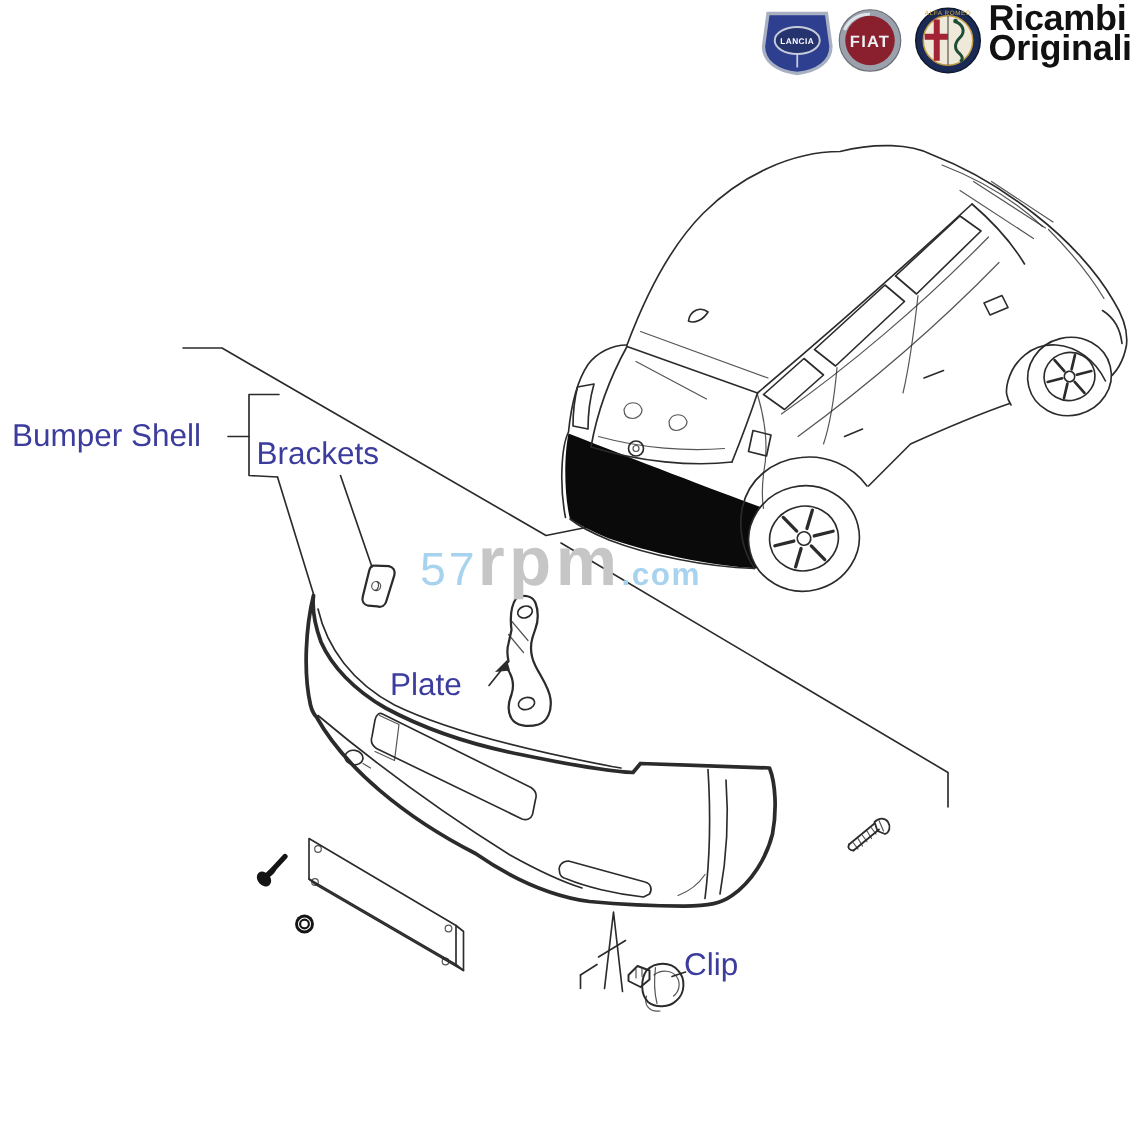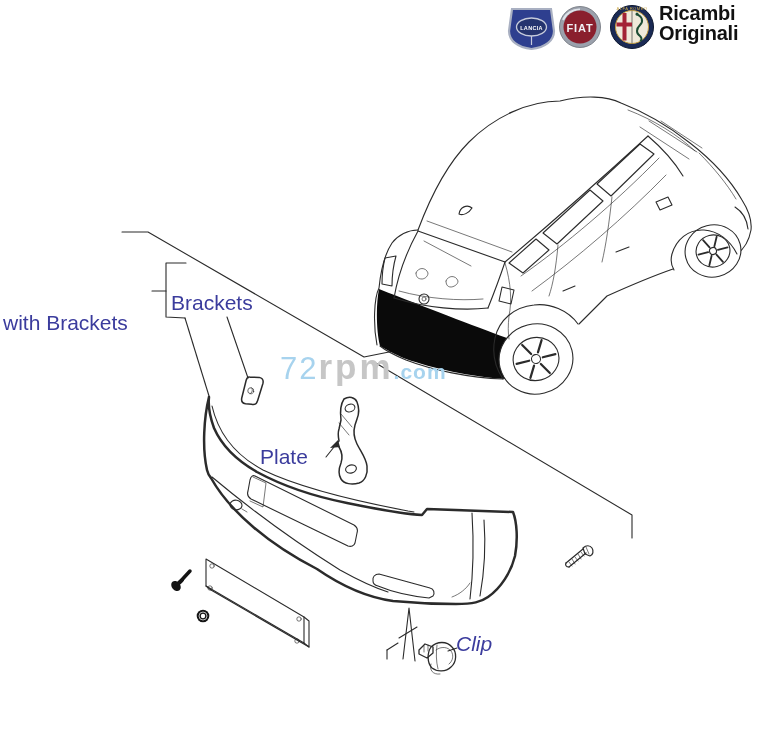--- a/index.html
+++ b/index.html
@@ -17,24 +17,24 @@
   svg.artwork{position:absolute;left:0;top:0;}
   .ln{stroke:var(--line-color);fill:none;stroke-linecap:round;stroke-linejoin:round;}
   .ln1{stroke-width:1.1;}
   .ln-thin{stroke-width:0.8;opacity:.8;}
   .ln-med{stroke-width:1.5;}
   .ln-bold{stroke-width:2.5;}
   .fill-dark{fill:var(--highlight-fill);stroke:none;}
   .part-label{position:absolute;color:var(--label-text);font-size:21px;white-space:nowrap;}
   .watermark{position:absolute;left:280px;top:347px;white-space:nowrap;font-size:0;}
   .wm-99{font-size:31px;color:var(--watermark-blue);letter-spacing:2px;}
-  .wm-rpm{font-size:35px;font-weight:bold;color:var(--watermark-gray);letter-spacing:3px;}
+  .wm-rpm{font-size:46px;font-weight:bold;color:var(--watermark-gray);letter-spacing:3px;}
   .wm-com{font-size:21px;font-weight:bold;color:var(--watermark-blue);letter-spacing:1px;}
   .brand-text{position:absolute;left:659px;top:3px;color:var(--brand-text);
-              font-size:20px;font-weight:bold;line-height:20px;letter-spacing:-0.2px;}
+              font-size:24px;font-weight:bold;line-height:20px;letter-spacing:-0.2px;}
   .logo-text{font-weight:bold;}
 </style>
 </head>
 <body>
 
 <div class="canvas">
 
   <svg class="artwork" width="757" height="755" viewBox="0 0 757 755">
 
     <g>
@@ -226,22 +226,22 @@
       <path class="ln ln-thin" d="M 437,645 C 436,653 436,661 438,669"></path>
       <path class="ln ln-thin" d="M 431,664 C 429,670 433,675 440,674"></path>
     </g>
   </svg>
 
   <div class="brand-text">
     <div>Ricambi</div>
     <div>Originali</div>
   </div>
 
-  <div class="part-label" style="left:3px;top:311px;">with Brackets</div>
+  <div class="part-label" style="left:8px;top:279px;">Bumper Shell</div>
   <div class="part-label" style="left:171px;top:291px;">Brackets</div>
   <div class="part-label" style="left:260px;top:445px;">Plate</div>
-  <div class="part-label" style="left:456px;top:632px;font-style:italic;">Clip</div>
+  <div class="part-label" style="left:456px;top:632px;">Clip</div>
 
   <div class="watermark">
-    <span class="wm-99">72</span><span class="wm-rpm">rpm</span><span class="wm-com">.com</span>
+    <span class="wm-99">57</span><span class="wm-rpm">rpm</span><span class="wm-com">.com</span>
   </div>
 
 </div>
 
 </body></html>

